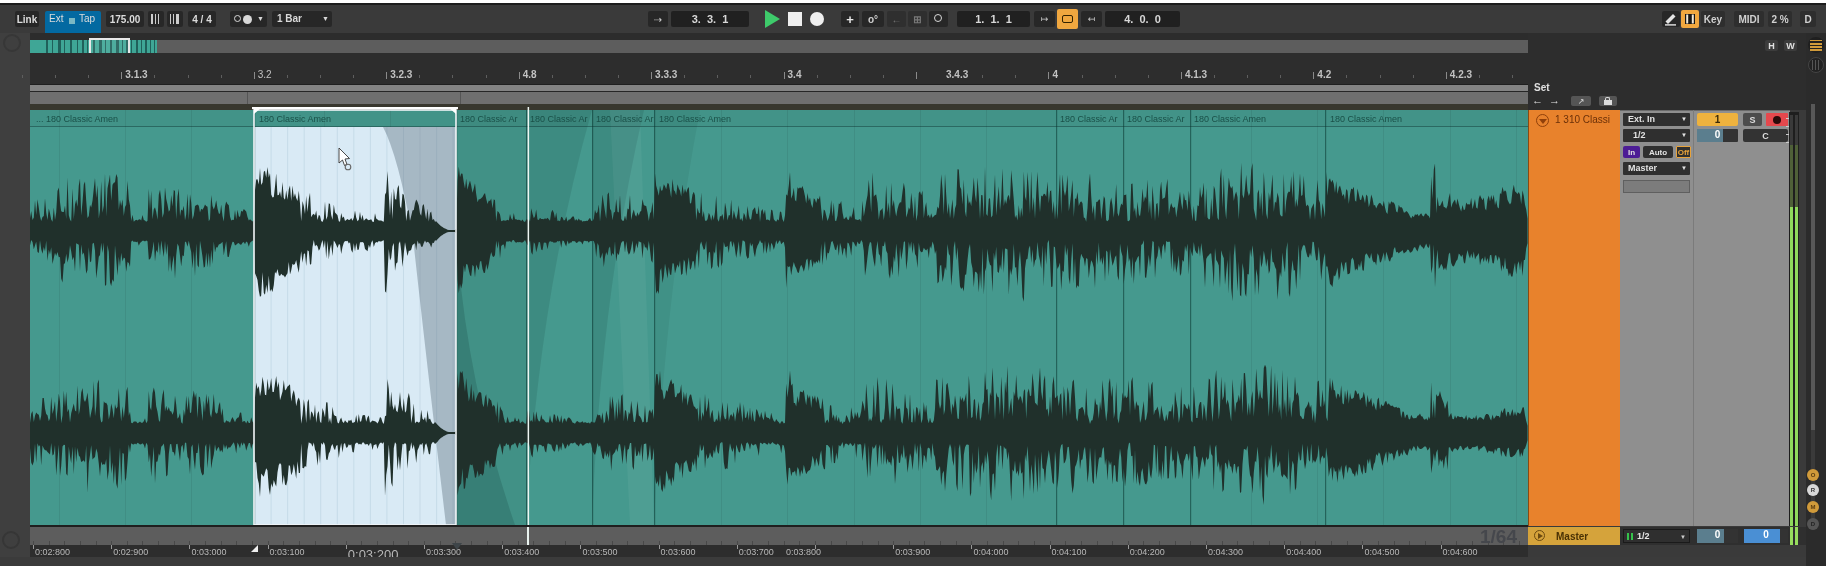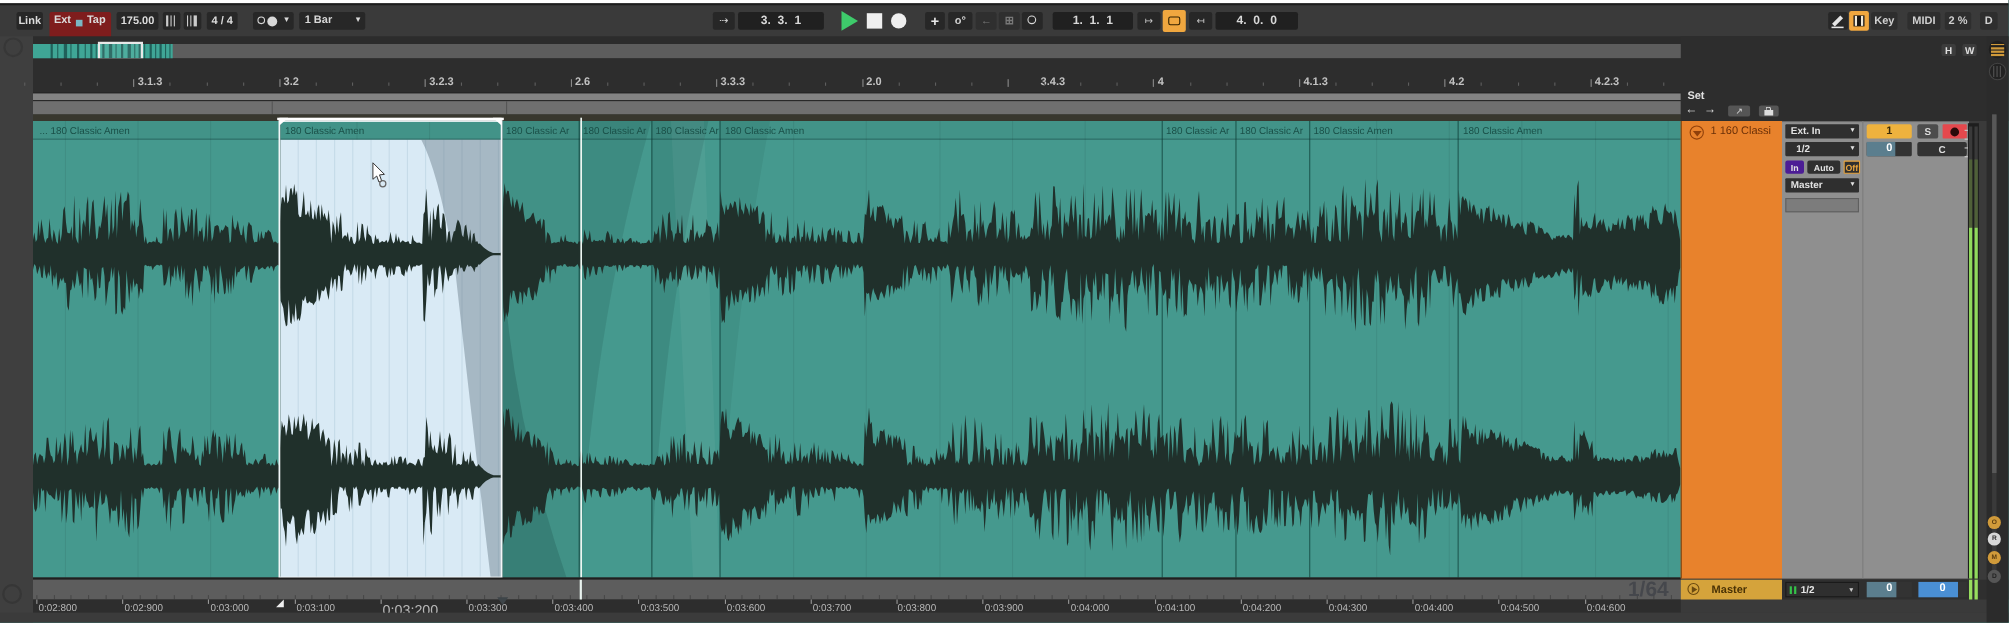--- a/index.html
+++ b/index.html
@@ -1,20 +1,20 @@
 <!DOCTYPE html>
 <html><head><meta charset="utf-8"><style>
 *{margin:0;padding:0;box-sizing:border-box;font-family:"Liberation Sans",sans-serif;}
 body{width:1826px;height:566px;position:relative;background:#3a3a3a;overflow:hidden;}
 </style></head><body>
 <div style="position:absolute;left:0px;top:0px;width:1826px;height:3px;background:#ffffff;"></div>
 <div style="position:absolute;left:0px;top:3px;width:1826px;height:2px;background:#1d1d1d;"></div>
 <div style="position:absolute;left:0px;top:5px;width:1826px;height:28px;background:#3a3a3a;"></div>
 <div style="position:absolute;left:15px;top:11px;width:24px;height:16px;background:#272727;color:#dcdcdc;font-size:10px;font-weight:bold;border-radius:2px;display:flex;align-items:center;justify-content:center;">Link</div>
-<div style="position:absolute;left:45px;top:11px;width:56px;height:32px;background:#7f1d1d;border-radius:2px;color:#dcdcdc;font-size:10px;font-weight:bold;">
+<div style="position:absolute;left:45px;top:11px;width:56px;height:32px;background:#0369a1;border-radius:2px;color:#dcdcdc;font-size:10px;font-weight:normal;">
     <span style="position:absolute;left:4px;top:2px;">Ext</span>
     <span style="position:absolute;left:24px;top:7px;width:6px;height:6px;background:#7ab8c4;"></span>
     <span style="position:absolute;left:34px;top:2px;">Tap</span>
   </div>
 <div style="position:absolute;left:106px;top:11px;width:38px;height:16px;background:#272727;color:#dcdcdc;font-size:10px;font-weight:bold;border-radius:2px;display:flex;align-items:center;justify-content:center;">175.00</div>
 <div style="position:absolute;left:148px;top:11px;width:16px;height:16px;background:#272727;border-radius:2px;">
     <span style="position:absolute;left:3px;top:3px;width:2px;height:10px;background:#ccc"></span>
     <span style="position:absolute;left:7px;top:3px;width:1px;height:10px;background:#ccc"></span>
     <span style="position:absolute;left:10px;top:3px;width:1px;height:10px;background:#ccc"></span>
   </div>
@@ -92,41 +92,41 @@
 <div style="position:absolute;left:145px;top:40px;width:2px;height:14px;background:#20605a;"></div>
 <div style="position:absolute;left:150px;top:40px;width:1px;height:14px;background:#20605a;"></div>
 <div style="position:absolute;left:154px;top:40px;width:1px;height:14px;background:#20605a;"></div>
 <div style="position:absolute;left:89px;top:38px;width:41px;height:17px;border:2px solid #e8e8e8;background:rgba(255,255,255,0.08);"></div>
 <div style="position:absolute;left:30px;top:53px;width:1796px;height:31px;background:#2d2d2d;"></div>
 <div style="position:absolute;left:125.3px;top:69px;font-size:10px;color:#c2c2c2;font-weight:bold;white-space:nowrap;">3.1.3</div>
 <div style="position:absolute;left:121px;top:72px;width:1px;height:7px;background:#8a8a8a;"></div>
 <div style="position:absolute;left:154px;top:75px;width:1px;height:3px;background:#5e5e5e;"></div>
 <div style="position:absolute;left:188px;top:75px;width:1px;height:3px;background:#5e5e5e;"></div>
 <div style="position:absolute;left:221px;top:75px;width:1px;height:3px;background:#5e5e5e;"></div>
-<div style="position:absolute;left:257.75px;top:69px;font-size:10px;color:#c2c2c2;font-weight:bold;white-space:nowrap;">3.2</div>
+<div style="position:absolute;left:257.75px;top:69px;font-size:10px;color:#c2c2c2;font-weight:normal;white-space:nowrap;">3.2</div>
 <div style="position:absolute;left:254px;top:72px;width:1px;height:7px;background:#8a8a8a;"></div>
 <div style="position:absolute;left:287px;top:75px;width:1px;height:3px;background:#5e5e5e;"></div>
 <div style="position:absolute;left:320px;top:75px;width:1px;height:3px;background:#5e5e5e;"></div>
 <div style="position:absolute;left:353px;top:75px;width:1px;height:3px;background:#5e5e5e;"></div>
 <div style="position:absolute;left:390.2px;top:69px;font-size:10px;color:#c2c2c2;font-weight:bold;white-space:nowrap;">3.2.3</div>
 <div style="position:absolute;left:386px;top:72px;width:1px;height:7px;background:#8a8a8a;"></div>
 <div style="position:absolute;left:419px;top:75px;width:1px;height:3px;background:#5e5e5e;"></div>
 <div style="position:absolute;left:452px;top:75px;width:1px;height:3px;background:#5e5e5e;"></div>
 <div style="position:absolute;left:486px;top:75px;width:1px;height:3px;background:#5e5e5e;"></div>
-<div style="position:absolute;left:522.65px;top:69px;font-size:10px;color:#c2c2c2;font-weight:bold;white-space:nowrap;">2.6</div>
+<div style="position:absolute;left:522.65px;top:69px;font-size:10px;color:#c2c2c2;font-weight:bold;white-space:nowrap;">4.8</div>
 <div style="position:absolute;left:519px;top:72px;width:1px;height:7px;background:#8a8a8a;"></div>
 <div style="position:absolute;left:552px;top:75px;width:1px;height:3px;background:#5e5e5e;"></div>
 <div style="position:absolute;left:585px;top:75px;width:1px;height:3px;background:#5e5e5e;"></div>
 <div style="position:absolute;left:618px;top:75px;width:1px;height:3px;background:#5e5e5e;"></div>
 <div style="position:absolute;left:655.0999999999999px;top:69px;font-size:10px;color:#c2c2c2;font-weight:bold;white-space:nowrap;">3.3.3</div>
 <div style="position:absolute;left:651px;top:72px;width:1px;height:7px;background:#8a8a8a;"></div>
 <div style="position:absolute;left:684px;top:75px;width:1px;height:3px;background:#5e5e5e;"></div>
 <div style="position:absolute;left:717px;top:75px;width:1px;height:3px;background:#5e5e5e;"></div>
 <div style="position:absolute;left:750px;top:75px;width:1px;height:3px;background:#5e5e5e;"></div>
-<div style="position:absolute;left:787.55px;top:69px;font-size:10px;color:#c2c2c2;font-weight:bold;white-space:nowrap;">2.0</div>
+<div style="position:absolute;left:787.55px;top:69px;font-size:10px;color:#c2c2c2;font-weight:bold;white-space:nowrap;">3.4</div>
 <div style="position:absolute;left:784px;top:72px;width:1px;height:7px;background:#8a8a8a;"></div>
 <div style="position:absolute;left:817px;top:75px;width:1px;height:3px;background:#5e5e5e;"></div>
 <div style="position:absolute;left:850px;top:75px;width:1px;height:3px;background:#5e5e5e;"></div>
 <div style="position:absolute;left:883px;top:75px;width:1px;height:3px;background:#5e5e5e;"></div>
 <div style="position:absolute;left:919.9999999999999px;top:69px;font-size:10px;color:#c2c2c2;font-weight:bold;white-space:nowrap;margin-left:26px;">3.4.3</div>
 <div style="position:absolute;left:916px;top:72px;width:1px;height:7px;background:#8a8a8a;"></div>
 <div style="position:absolute;left:949px;top:75px;width:1px;height:3px;background:#5e5e5e;"></div>
 <div style="position:absolute;left:982px;top:75px;width:1px;height:3px;background:#5e5e5e;"></div>
 <div style="position:absolute;left:1015px;top:75px;width:1px;height:3px;background:#5e5e5e;"></div>
 <div style="position:absolute;left:1052.4499999999998px;top:69px;font-size:10px;color:#c2c2c2;font-weight:bold;white-space:nowrap;">4</div>
@@ -341,21 +341,21 @@
 <div style="position:absolute;left:426.0px;top:547px;font-size:9px;color:#b8b8b8;white-space:nowrap;">0:03:300</div>
 <div style="position:absolute;left:502px;top:545px;width:1px;height:4px;background:#999999;"></div>
 <div style="position:absolute;left:504.20000000000005px;top:547px;font-size:9px;color:#b8b8b8;white-space:nowrap;">0:03:400</div>
 <div style="position:absolute;left:580px;top:545px;width:1px;height:4px;background:#999999;"></div>
 <div style="position:absolute;left:582.4px;top:547px;font-size:9px;color:#b8b8b8;white-space:nowrap;">0:03:500</div>
 <div style="position:absolute;left:659px;top:545px;width:1px;height:4px;background:#999999;"></div>
 <div style="position:absolute;left:660.6px;top:547px;font-size:9px;color:#b8b8b8;white-space:nowrap;">0:03:600</div>
 <div style="position:absolute;left:737px;top:545px;width:1px;height:4px;background:#999999;"></div>
 <div style="position:absolute;left:738.8000000000001px;top:547px;font-size:9px;color:#b8b8b8;white-space:nowrap;">0:03:700</div>
 <div style="position:absolute;left:815px;top:545px;width:1px;height:4px;background:#999999;"></div>
-<div style="position:absolute;left:816px;top:547px;font-size:9px;color:#b8b8b8;white-space:nowrap;">0:03:800</div>
+<div style="position:absolute;left:786px;top:547px;font-size:9px;color:#b8b8b8;white-space:nowrap;">0:03:800</div>
 <div style="position:absolute;left:893px;top:545px;width:1px;height:4px;background:#999999;"></div>
 <div style="position:absolute;left:895.2px;top:547px;font-size:9px;color:#b8b8b8;white-space:nowrap;">0:03:900</div>
 <div style="position:absolute;left:971px;top:545px;width:1px;height:4px;background:#999999;"></div>
 <div style="position:absolute;left:973.4000000000001px;top:547px;font-size:9px;color:#b8b8b8;white-space:nowrap;">0:04:000</div>
 <div style="position:absolute;left:1050px;top:545px;width:1px;height:4px;background:#999999;"></div>
 <div style="position:absolute;left:1051.6px;top:547px;font-size:9px;color:#b8b8b8;white-space:nowrap;">0:04:100</div>
 <div style="position:absolute;left:1128px;top:545px;width:1px;height:4px;background:#999999;"></div>
 <div style="position:absolute;left:1129.8px;top:547px;font-size:9px;color:#b8b8b8;white-space:nowrap;">0:04:200</div>
 <div style="position:absolute;left:1206px;top:545px;width:1px;height:4px;background:#999999;"></div>
 <div style="position:absolute;left:1208.0px;top:547px;font-size:9px;color:#b8b8b8;white-space:nowrap;">0:04:300</div>
@@ -378,21 +378,21 @@
     <span style="position:absolute;left:6px;top:1px;width:5px;height:3px;border:1px solid #ddd;border-bottom:none;border-radius:2px 2px 0 0;"></span>
     <span style="position:absolute;left:5px;top:4px;width:8px;height:5px;background:#ddd;"></span>
   </div>
 <div style="position:absolute;left:1765px;top:40px;width:13px;height:11px;background:#3c3c3c;color:#e0e0e0;font-size:9px;font-weight:bold;border-radius:2px;display:flex;align-items:center;justify-content:center;">H</div>
 <div style="position:absolute;left:1784px;top:40px;width:13px;height:11px;background:#3c3c3c;color:#e0e0e0;font-size:9px;font-weight:bold;border-radius:2px;display:flex;align-items:center;justify-content:center;">W</div>
 <div style="position:absolute;left:1528px;top:110px;width:92px;height:416px;background:#e8822c;"></div>
 <div style="position:absolute;left:1528px;top:110px;width:1px;height:416px;background:#8a4a12;"></div>
 <div style="position:absolute;left:1536px;top:114px;width:13px;height:13px;border-radius:50%;border:1.5px solid #90400a;display:flex;align-items:center;justify-content:center;">
     <span style="width:0;height:0;border-top:5px solid #90400a;border-left:4px solid transparent;border-right:4px solid transparent;margin-top:1px;"></span>
   </div>
-<div style="position:absolute;left:1555px;top:114px;font-size:10px;color:#6b3008;white-space:nowrap;">1 160 Classi</div>
+<div style="position:absolute;left:1555px;top:114px;font-size:10px;color:#6b3008;white-space:nowrap;">1 310 Classi</div>
 <div style="position:absolute;left:1620px;top:110px;width:170px;height:416px;background:#8f8f8f;"></div>
 <div style="position:absolute;left:1620px;top:110px;width:170px;height:1px;background:#6a6a6a;"></div>
 <div style="position:absolute;left:1693px;top:110px;width:1px;height:416px;background:#7b7b7b;"></div>
 <div style="position:absolute;left:1623px;top:113px;width:67px;height:13px;background:#2f2f2f;color:#e2e2e2;font-size:9px;font-weight:bold;border-radius:1px;">
     <span style="position:absolute;left:5px;top:1px;">Ext. In</span>
     <span style="position:absolute;right:3px;top:3px;font-size:6px;">▼</span>
   </div>
 <div style="position:absolute;left:1623px;top:129px;width:67px;height:13px;background:#2f2f2f;color:#e2e2e2;font-size:9px;font-weight:bold;border-radius:1px;">
     <span style="position:absolute;left:5px;top:1px;">&nbsp;&nbsp;1/2</span>
     <span style="position:absolute;right:3px;top:3px;font-size:6px;">▼</span>

